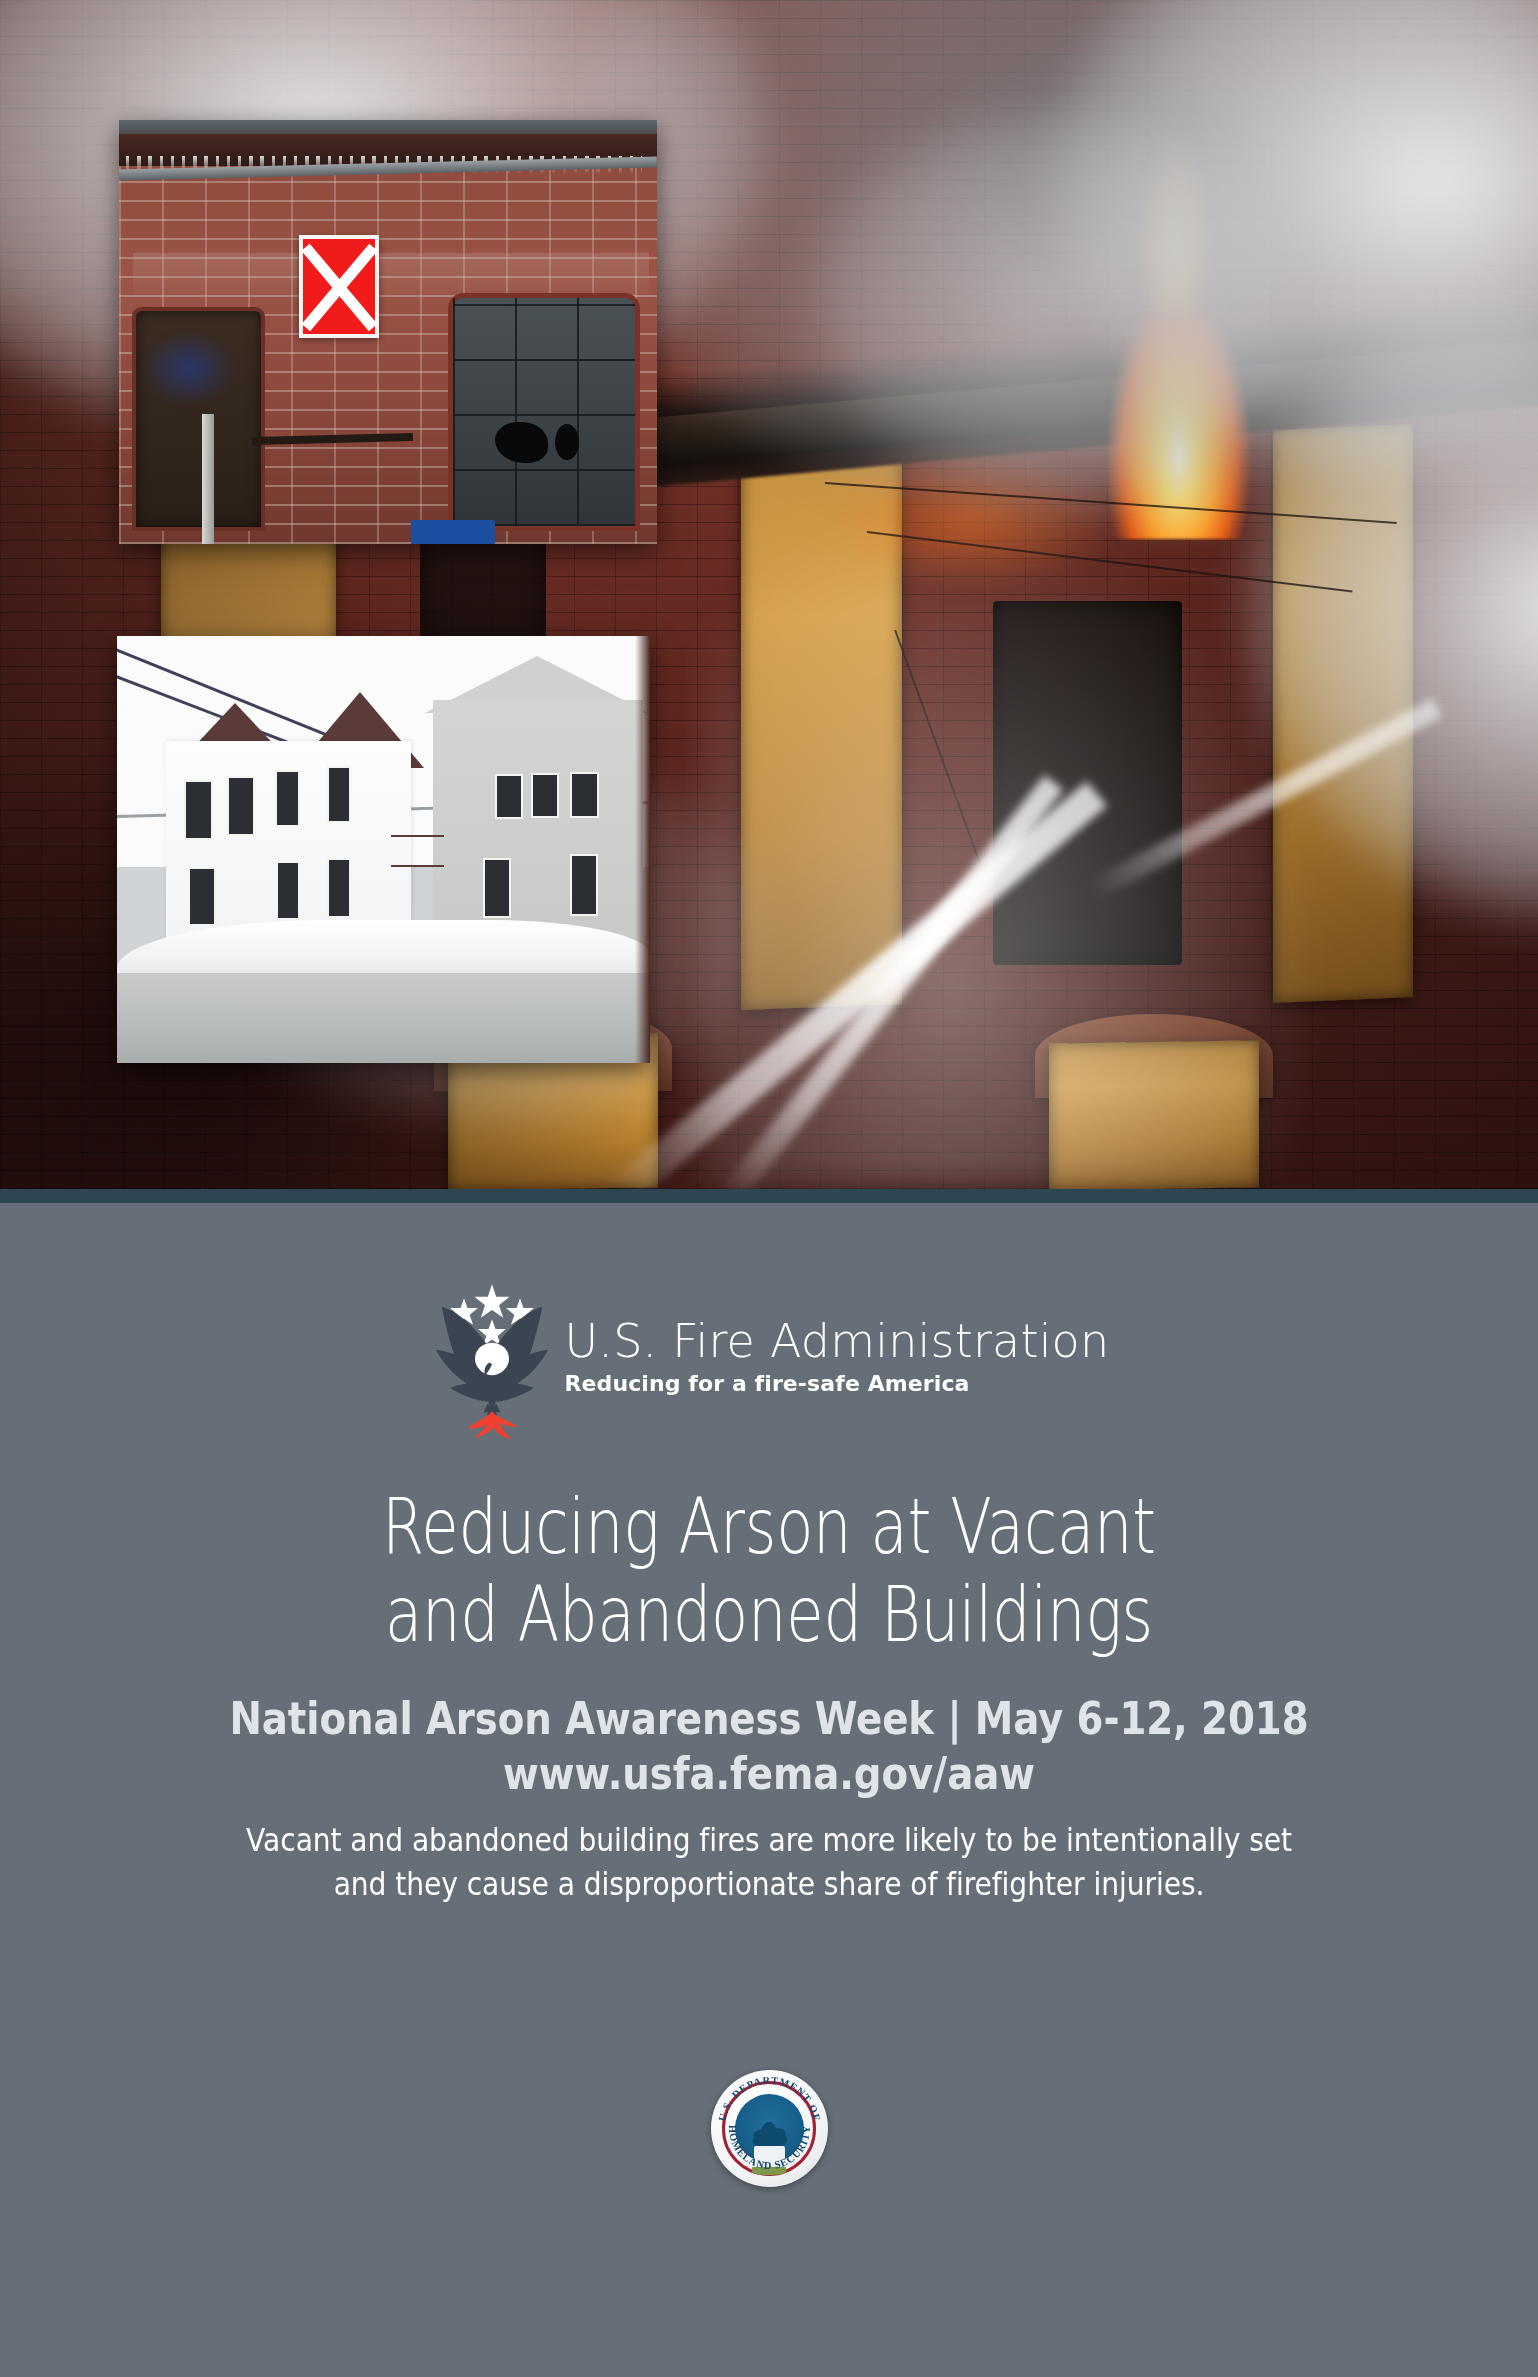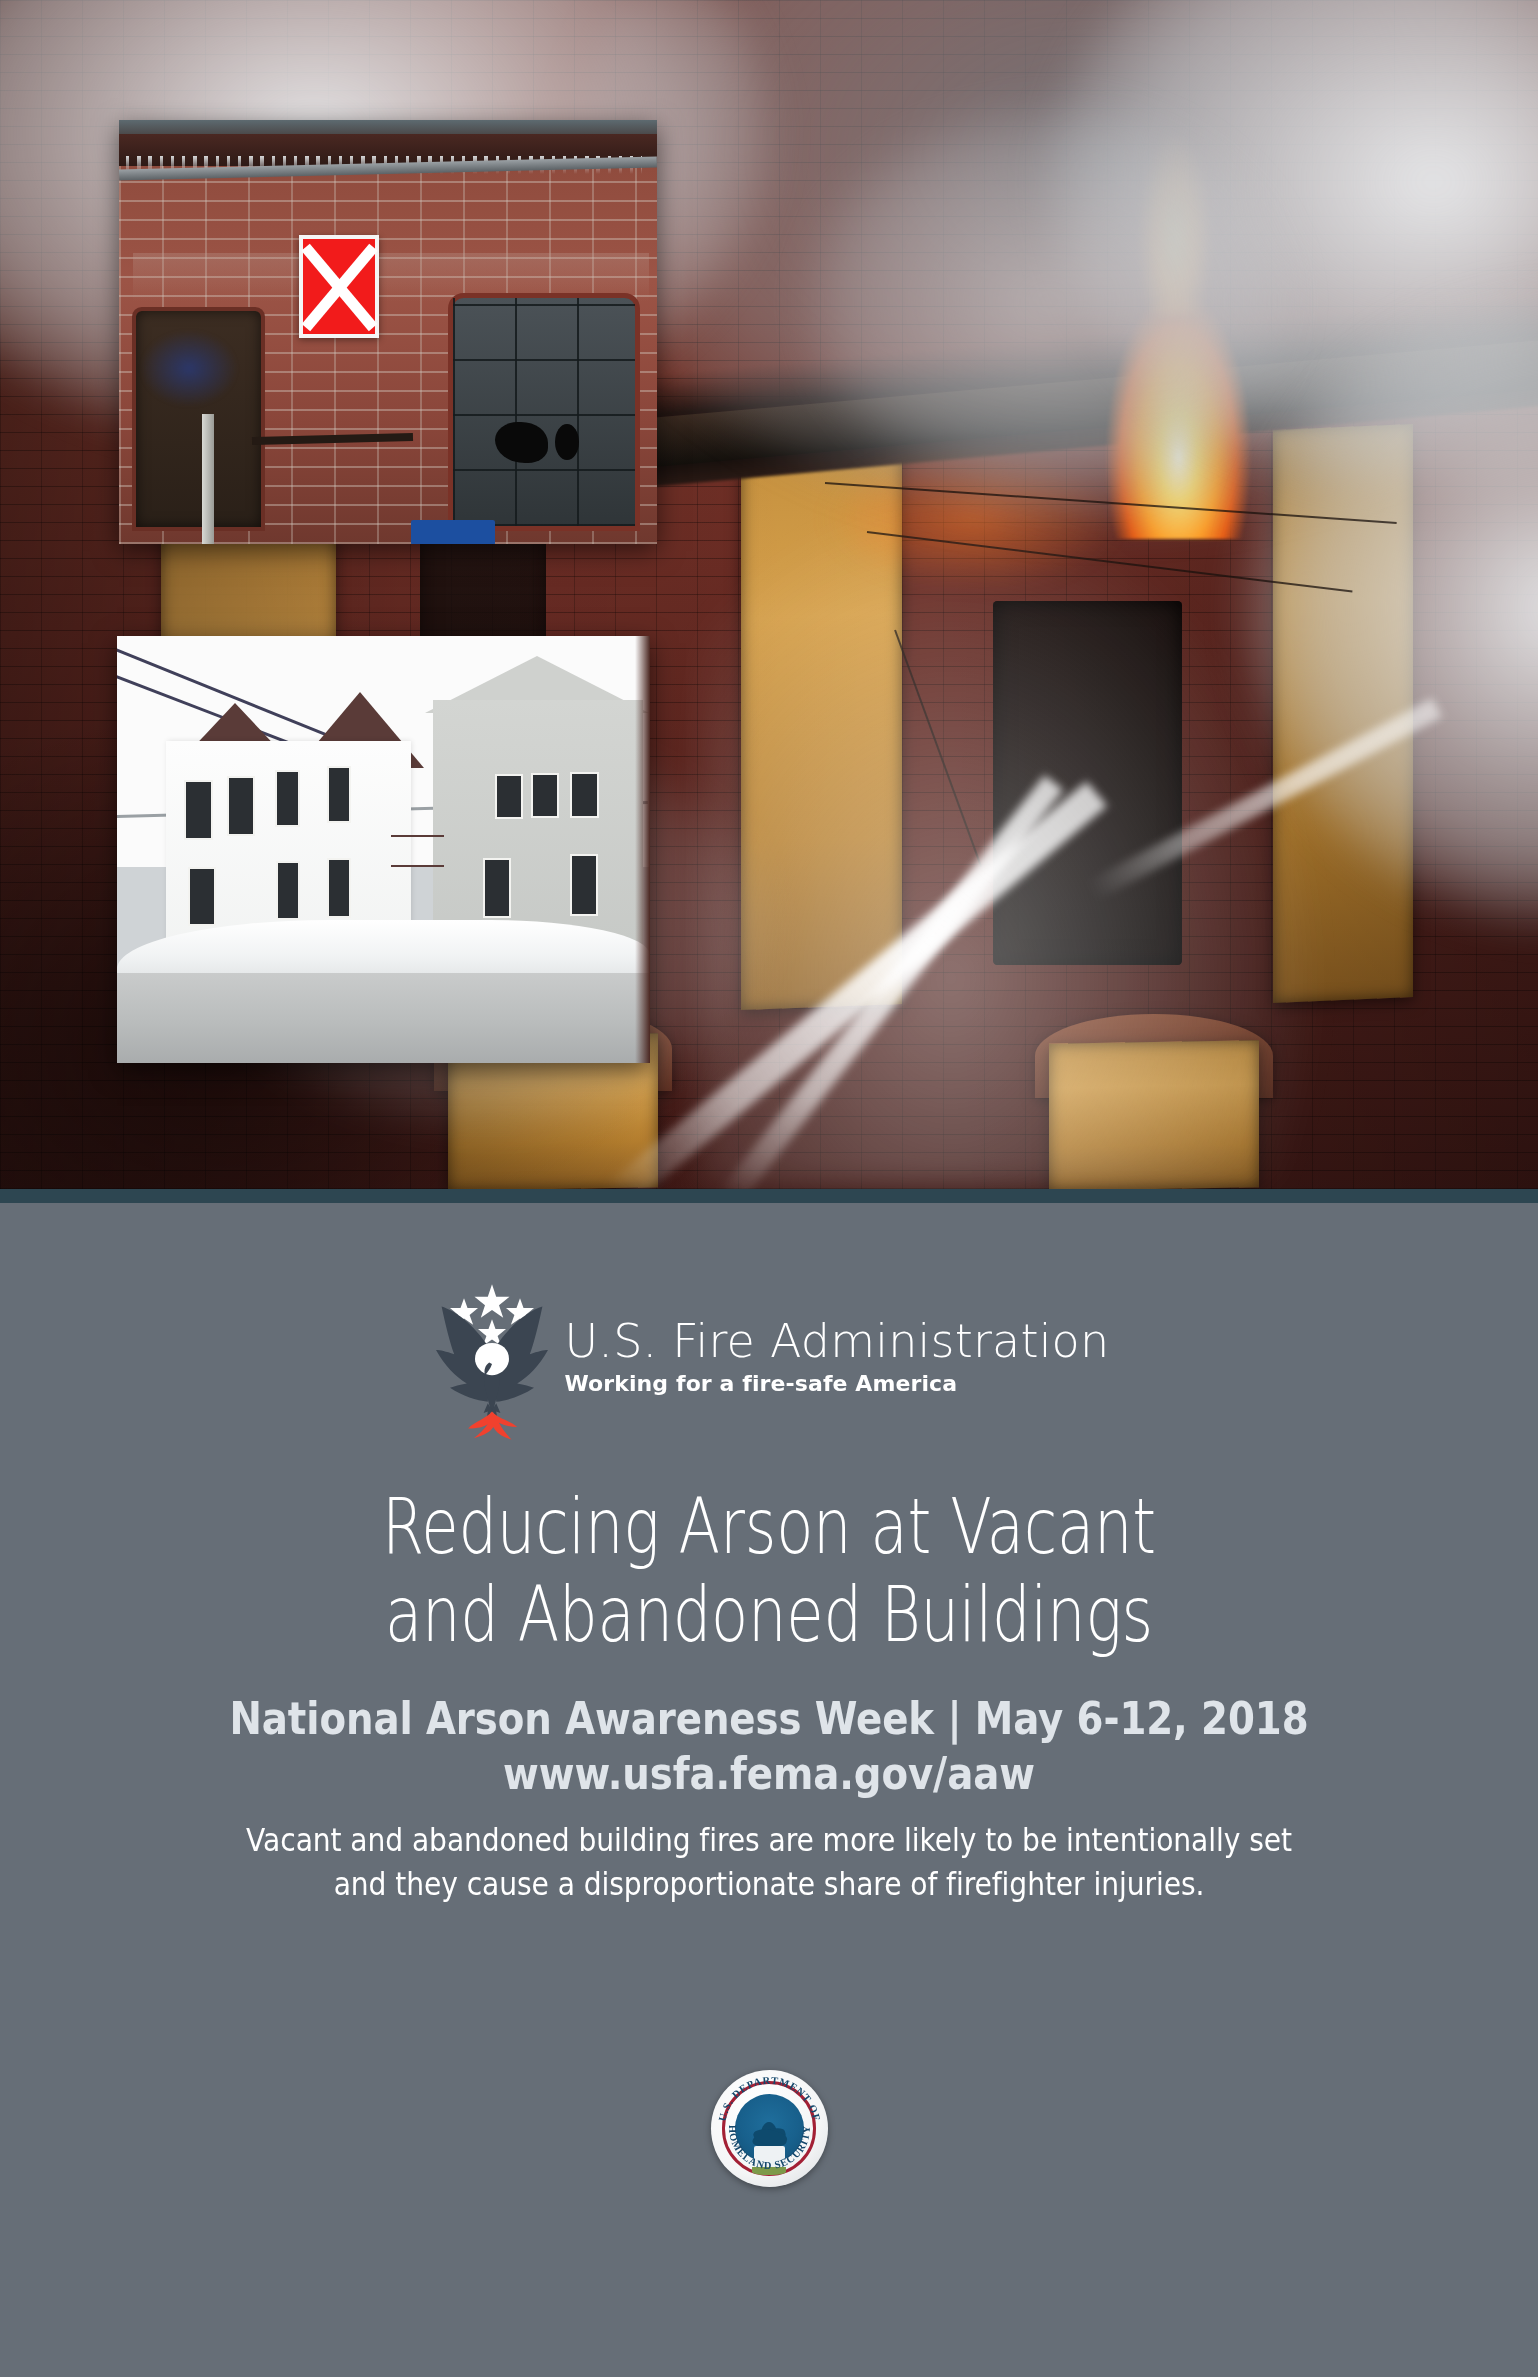--- a/index.html
+++ b/index.html
@@ -513,21 +513,21 @@
           <path d="M90,100 C74,100 64,112 66,126 C68,138 80,146 90,146 C100,146 112,138 114,126 C116,112 106,100 90,100 Z" fill="#ffffff"></path>
           <path d="M86,128 C80,132 78,140 80,146 C84,142 88,136 90,130 Z" fill="#3b4551"></path>
 
           <path d="M84,186 l-6,14 l6,-2 l-2,12 l8,-14 Z M96,186 l6,14 l-6,-2 l2,12 l-8,-14 Z" fill="#3b4551"></path>
 
           <path d="M90,198 C82,208 66,212 56,222 C70,222 78,220 84,216 C78,224 72,230 64,236 C80,232 88,226 92,220 C96,228 104,234 118,238 C110,230 104,222 100,214 C108,218 116,220 126,220 C114,210 98,208 90,198 Z" fill="#f0412e"></path>
         </svg>
       </div>
       <div class="usfa-text">
         <div class="usfa-title">U.S. Fire Administration</div>
-        <div class="usfa-tag">Working for a fire-safe America</div>
+        <div class="usfa-tag">Reducing for a fire-safe America</div>
       </div>
     </div>
 
     <div class="headline">
       <div>Reducing Arson at Vacant</div>
       <div>and Abandoned Buildings</div>
     </div>
 
     <div class="subtitle">
       <div>National Arson Awareness Week | May 6-12, 2018</div>

